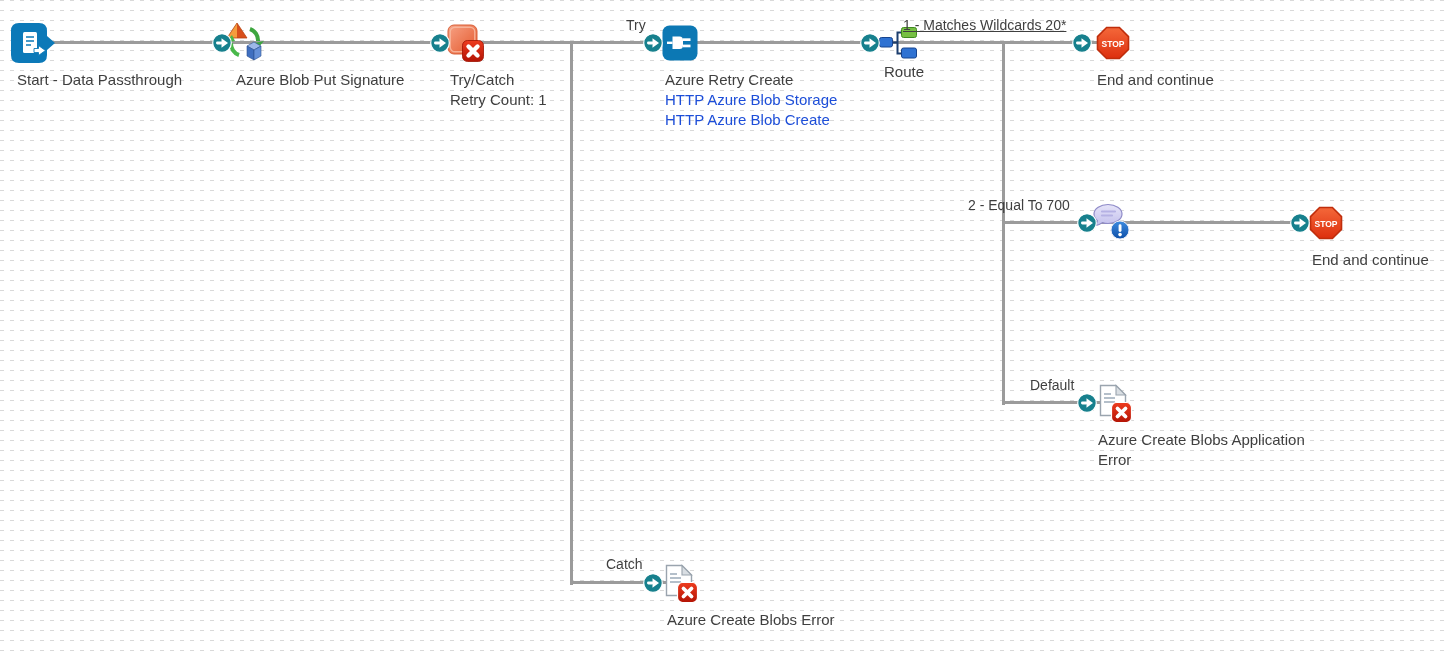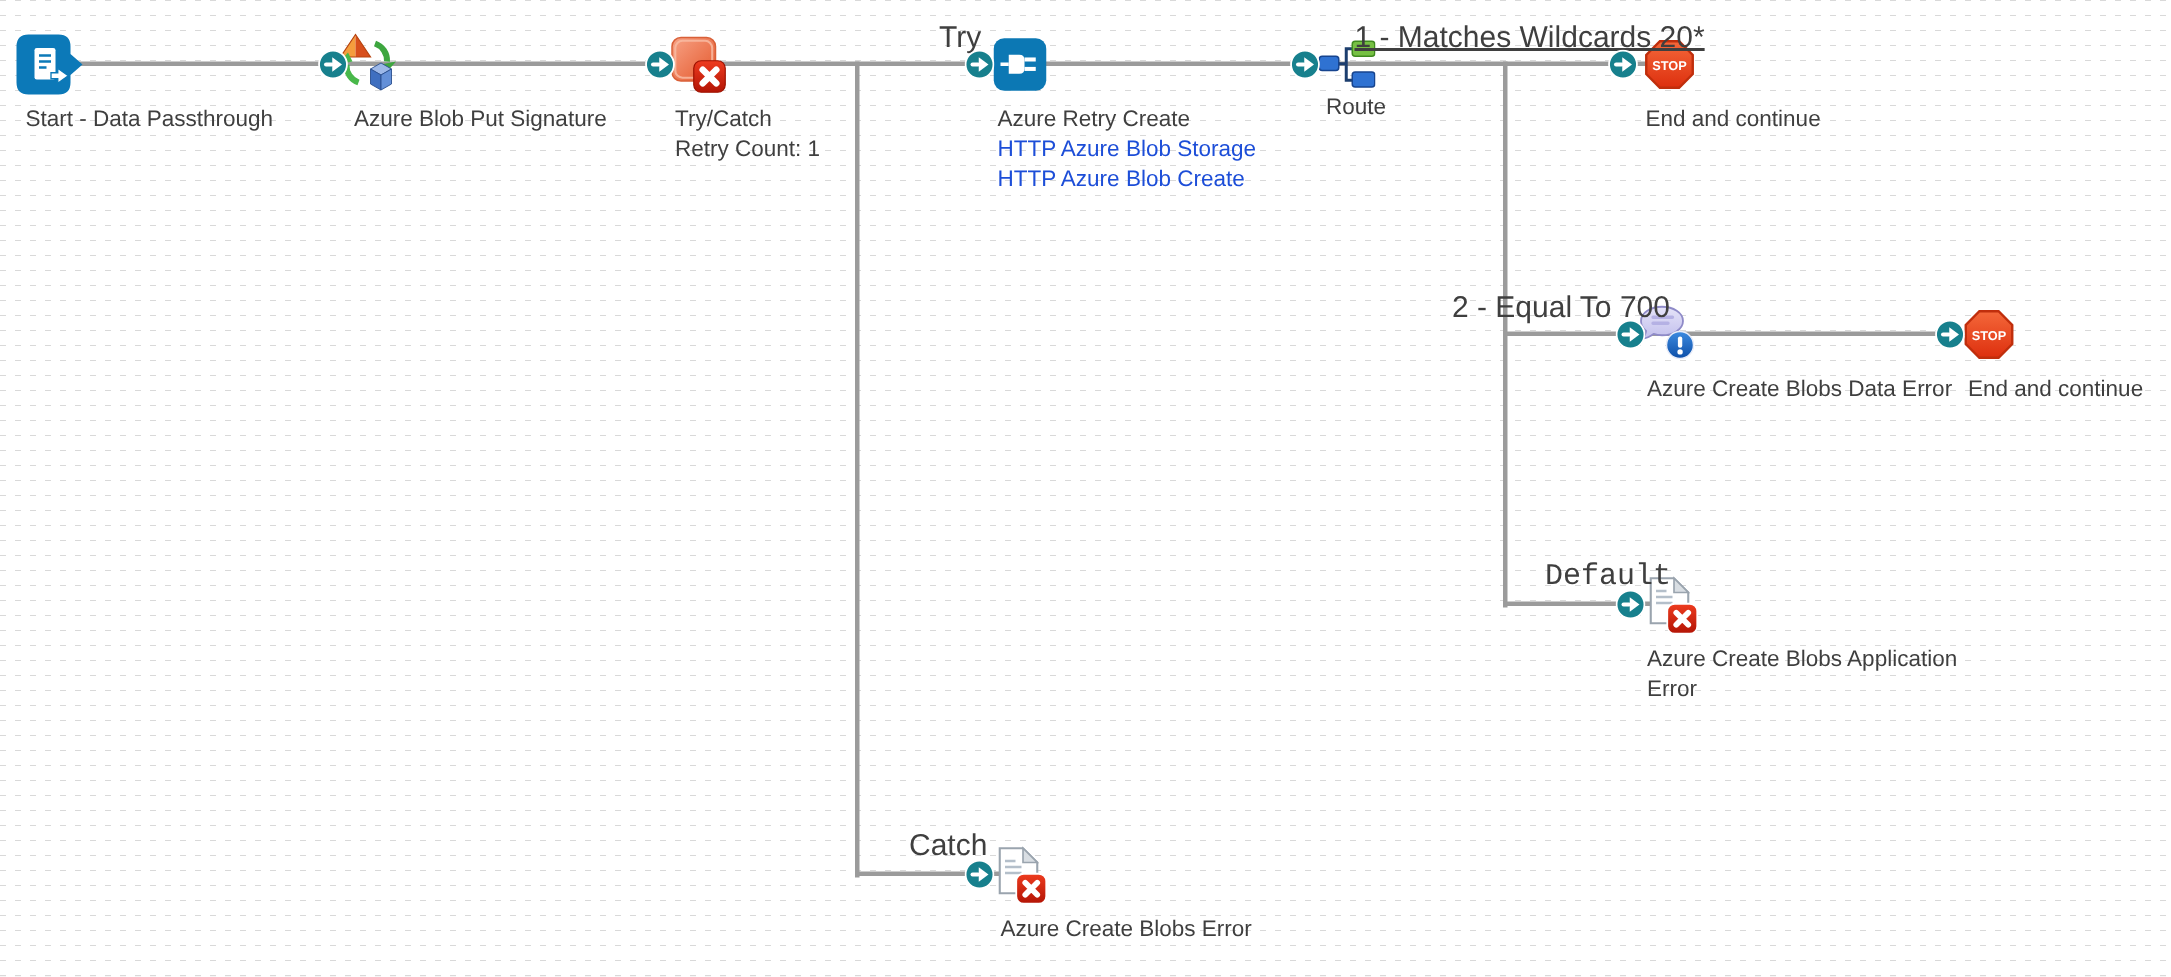--- a/index.html
+++ b/index.html
@@ -22,21 +22,21 @@
 
   .shape { position:absolute; z-index:2; }
 
   .lbl {
     position:absolute; z-index:2;
     font-size:15px; line-height:20px; color:#3f3f3f; white-space:nowrap;
   }
   .lbl.wrap { white-space:normal; }
   .branch-lbl {
     position:absolute; z-index:2;
-    font-size:20px; line-height:20px; color:#3f3f3f; white-space:nowrap;
+    font-size:14px; line-height:20px; color:#3f3f3f; white-space:nowrap;
   }
   .link-lbl {
     position:absolute; z-index:2;
     font-size:15px; line-height:20px; color:#1d4ed8; white-space:nowrap;
     cursor:pointer;
   }
   .defs-holder { position:absolute; width:0; height:0; overflow:hidden; }
 </style>
 </head>
 <body>
@@ -237,24 +237,23 @@
 
   <div class="lbl" style="left:17px; top:70px;">Start - Data Passthrough</div>
   <div class="lbl" style="left:236px; top:70px;">Azure Blob Put Signature</div>
   <div class="lbl" style="left:450px; top:70px;">Try/Catch</div>
   <div class="lbl" style="left:450px; top:90px;">Retry Count: 1</div>
   <div class="lbl" style="left:665px; top:70px;">Azure Retry Create</div>
   <div class="link-lbl" style="left:665px; top:90px;">HTTP Azure Blob Storage</div>
   <div class="link-lbl" style="left:665px; top:110px;">HTTP Azure Blob Create</div>
   <div class="lbl" style="left:884px; top:62px;">Route</div>
   <div class="lbl" style="left:1097px; top:70px;">End and continue</div>
-  <div class="lbl" style="left:1098px; top:250px;">Azure Create Blobs Data Error</div>
   <div class="lbl" style="left:1312px; top:250px;">End and continue</div>
   <div class="lbl wrap" style="left:1098px; top:430px; width:216px;">Azure Create Blobs Application Error</div>
   <div class="lbl" style="left:667px; top:610px;">Azure Create Blobs Error</div>
 
   <div class="branch-lbl" style="left:626px; top:15px;">Try</div>
   <div class="branch-lbl" style="left:606px; top:554px;">Catch</div>
   <div class="branch-lbl" style="left:903px; top:15px;text-decoration:underline;">1 - Matches Wildcards 20*</div>
   <div class="branch-lbl" style="left:968px; top:195px;">2 - Equal To 700</div>
-  <div class="branch-lbl" style="left:1030px; top:375px;font-family:Liberation Mono, monospace;">Default</div>
+  <div class="branch-lbl" style="left:1030px; top:375px;">Default</div>
 
 </div>
 
 </body></html>

